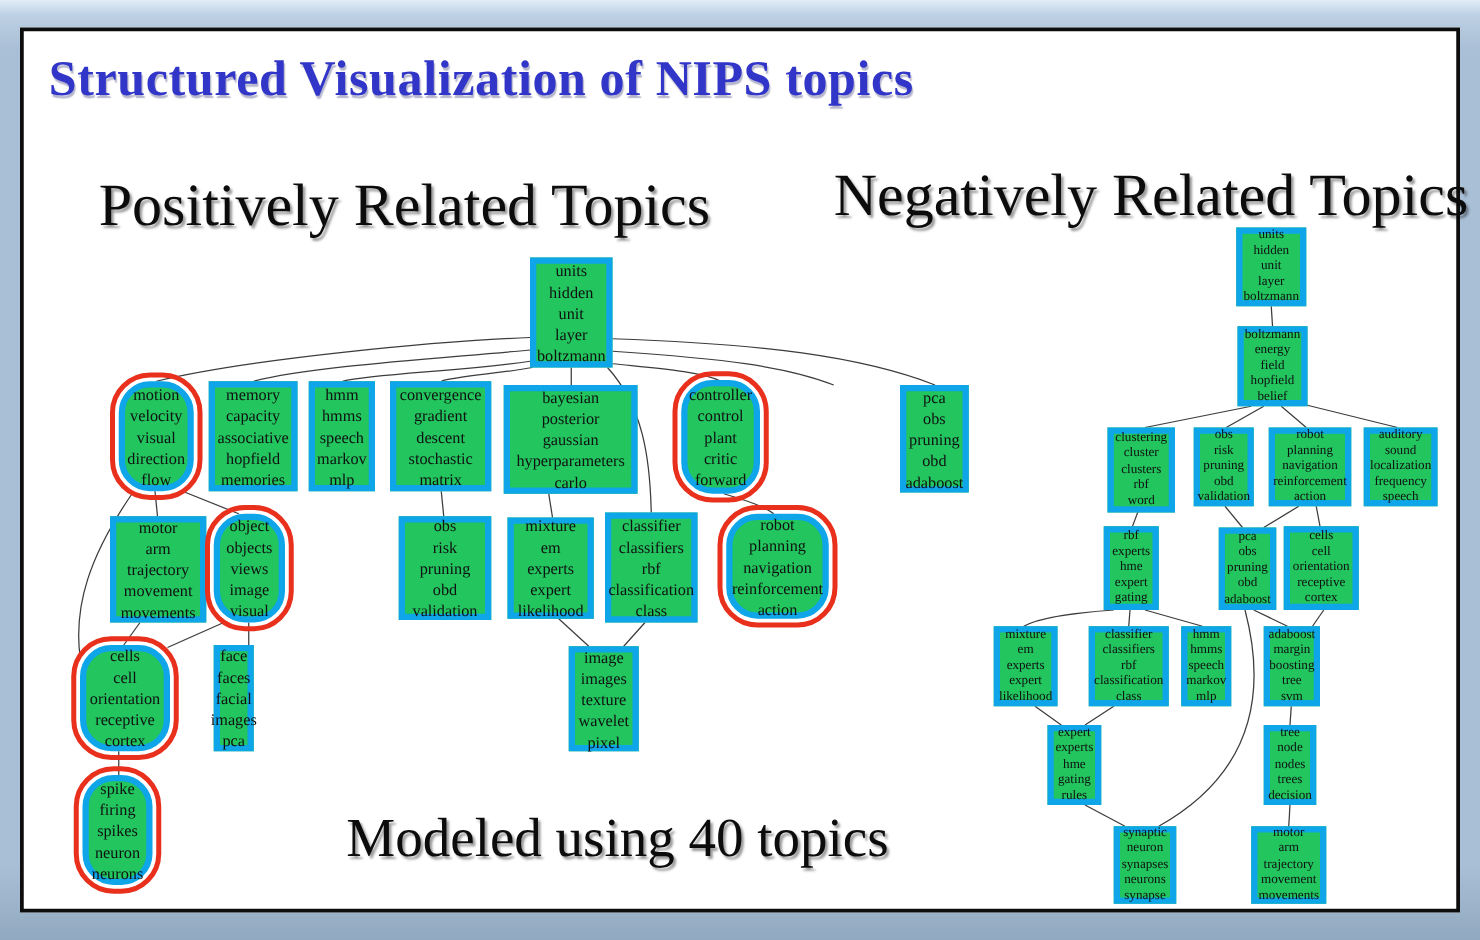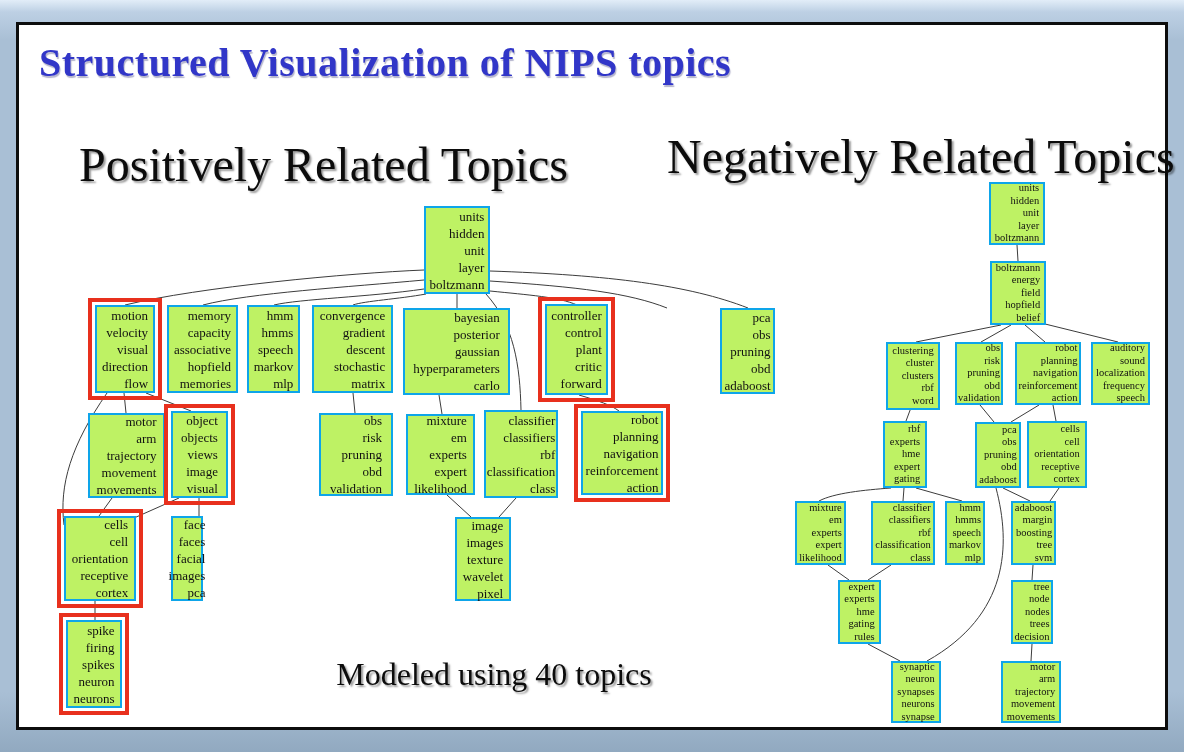--- a/index.html
+++ b/index.html
@@ -21,34 +21,34 @@
     letter-spacing:0.5px;white-space:nowrap;
   }
   .heading{
     position:absolute;font-size:48px;color:#0c0c0c;text-align:center;
     text-shadow:2px 2px 2px rgba(0,0,0,0.40);white-space:nowrap;
   }
   .heading.pos{left:60px;top:112px;width:460px;}
   .heading.neg{left:648px;top:92px;width:500px;margin-top:12px;}
   .caption{
     position:absolute;left:240px;top:620px;width:470px;
-    font-size:32px;color:#0c0c0c;text-align:center;
-    text-shadow:2px 2px 2px rgba(0,0,0,0.40);white-space:nowrap;margin-top:11px;
+    font-size:44px;color:#0c0c0c;text-align:center;
+    text-shadow:2px 2px 2px rgba(0,0,0,0.40);white-space:nowrap;
   }
   svg.edges{position:absolute;left:0;top:0;width:1146px;height:702px;}
   svg.edges path{fill:none;stroke:#3c3c3c;stroke-width:1;}
   .node{
-    position:absolute;background:#bef264;border:2px solid #0ea5e9;
+    position:absolute;background:#22c55e;border:5px solid #0ea5e9;
     display:flex;align-items:center;justify-content:center;
-    text-align:right;white-space:pre-line;color:#111;
+    text-align:center;white-space:pre-line;color:#111;
     box-sizing:border-box;
   }
   .node.L{font-size:13px;line-height:17px;}
   .node.R{font-size:10.5px;line-height:12.4px;}
-  .node.hl{outline:4px solid #e8301d;outline-offset:3px;}
+  .node.hl{outline:4px solid #e8301d;outline-offset:3px;border-radius:25px;}
 </style>
 </head>
 <body>
 
 <div class="stage">
   <div class="slide">
 
     <div class="title">Structured Visualization of NIPS topics</div>
     <div class="heading pos">Positively Related Topics</div>
     <div class="heading neg">Negatively Related Topics</div>

